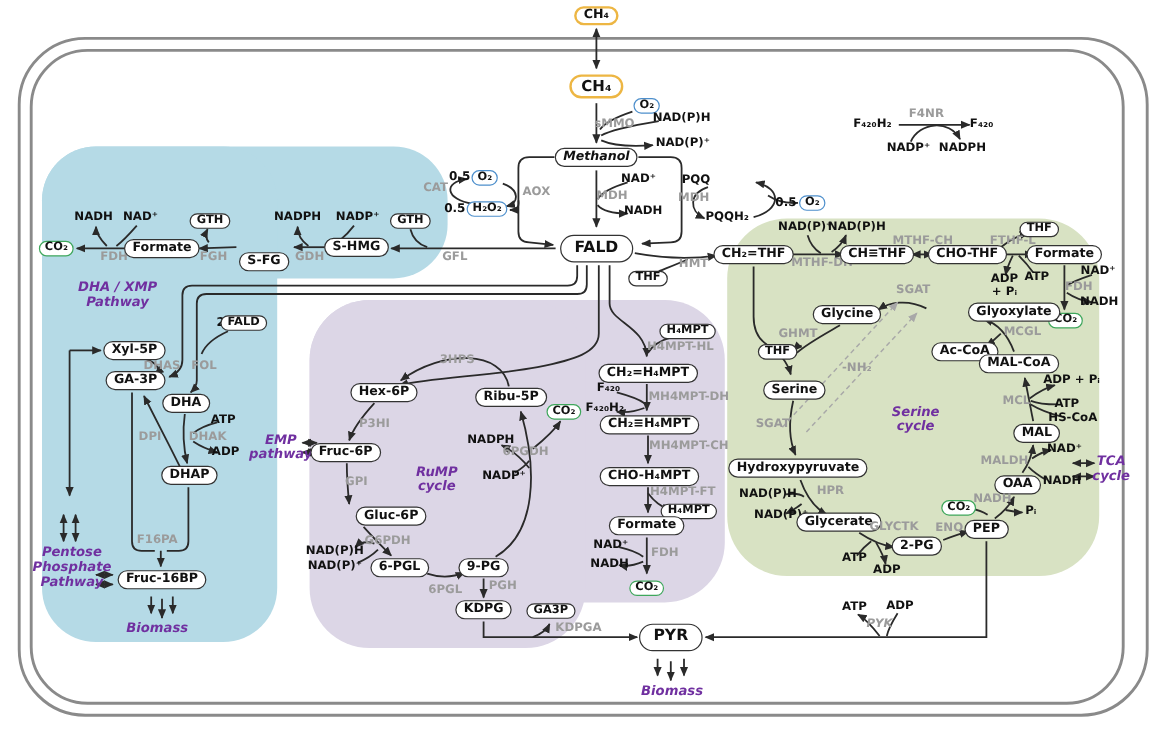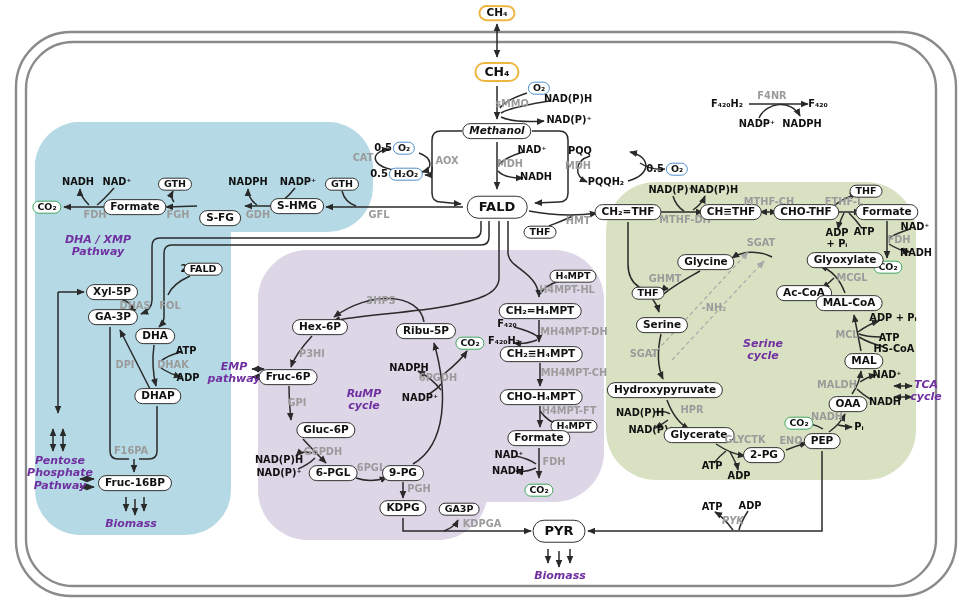--- a/index.html
+++ b/index.html
@@ -261,21 +261,21 @@
       <div class="node met" style="left: 288px; top: 377px;">Fruc-6P</div>
       <div class="node cof" style="left: 420px; top: 398px;">NADP⁺</div>
       <div class="node path" style="left: 364px; top: 400px;">RuMP
 cycle</div>
       <div class="node enz" style="left: 297px; top: 403px;">GPI</div>
       <div class="node met" style="left: 292px; top: 430px; margin-left: 34px;">Gluc-6P</div>
       <div class="node enz" style="left: 323px; top: 452px;">G6PDH</div>
       <div class="node cof" style="left: 279px; top: 460px;">NAD(P)H</div>
       <div class="node cof" style="left: 279px; top: 473px;">NAD(P)⁺</div>
       <div class="node met" style="left: 333px; top: 473px;">6-PGL</div>
-      <div class="node enz" style="left: 371px; top: 468px; text-align: center;">6PGL</div>
+      <div class="node enz" style="left: 371px; top: 493px; text-align: center;">6PGL</div>
       <div class="node met" style="left: 403px; top: 473px;">9-PG</div>
       <div class="node enz" style="left: 419px; top: 489px;">PGH</div>
       <div class="node met" style="left: 403px; top: 508px;">KDPG</div>
       <div class="node met-sm" style="left: 459px; top: 509px;">GA3P</div>
       <div class="node enz" style="left: 482px; top: 524px;">KDPGA</div>
       <div class="node met-sm" style="left: 573px; top: 276px;">H₄MPT</div>
       <div class="node enz" style="left: 567px; top: 290px;">H4MPT-HL</div>
       <div class="node met" style="left: 540px; top: 311px; text-align: right;">CH₂=H₄MPT</div>
       <div class="node cof" style="left: 507px; top: 324px;">F₄₂₀</div>
       <div class="node enz" style="left: 574px; top: 332px;">MH4MPT-DH</div>

